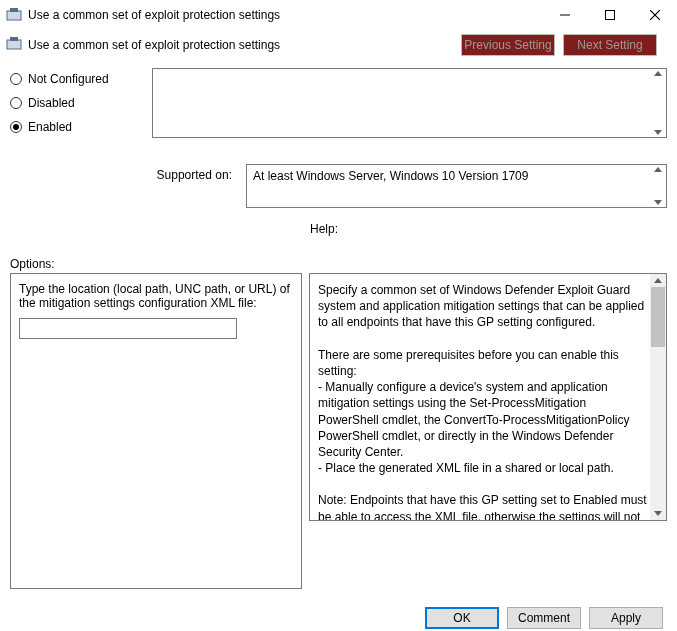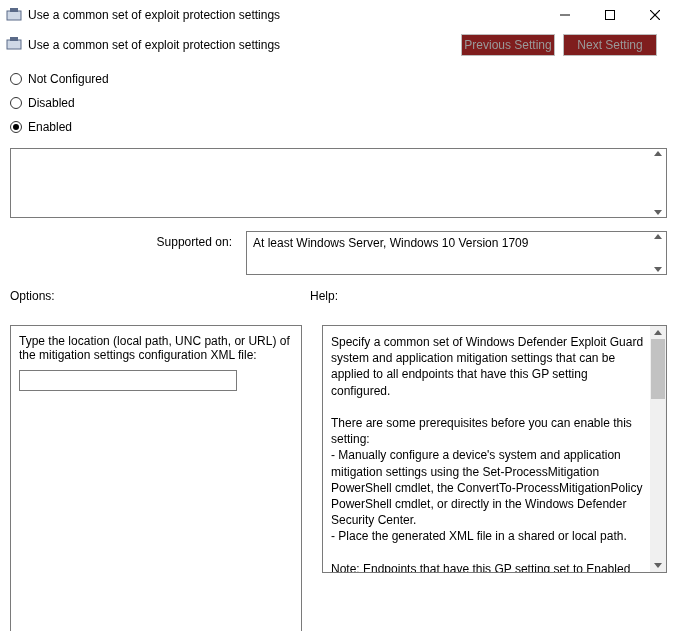--- a/index.html
+++ b/index.html
@@ -6,40 +6,40 @@
   body { margin: 0; background: #fff; color: #000; width: 677px; }
   .titlebar { display: flex; align-items: center; height: 30px; padding: 0 0 0 6px; }
   .titlebar .icon { width:16px; height:16px; margin-right:6px; display:inline-flex; align-items:center; justify-content:center; }
   .titlebar .title { flex:1; }
   .winbtns { display:flex; }
   .winbtn { width:45px; height:30px; display:flex; align-items:center; justify-content:center; }
   .subtitle { display:flex; align-items:center; padding: 4px 6px 8px 6px; gap:6px; }
   .navbtns { margin-left:auto; margin-right:14px; display:flex; gap:8px; }
   .navbtn { width:94px; height:22px; border:1px solid #bdbdbd; background:#7f1d1d; color:#9a9a9a; display:flex; align-items:center; justify-content:center; cursor:default; }
   .body { padding: 4px 10px 8px 10px; }
-  .toprow { display:flex; gap:14px;flex-direction:column; }
+  .toprow { display:flex; gap:14px; }
   .radiocol { width:128px; display:flex; flex-direction:column; gap:10px; padding-top:4px; }
   .radio { display:flex; align-items:center; gap:6px; cursor:default; }
   .radio-outer { width:12px; height:12px; border:1px solid #333; border-radius:50%; display:flex; align-items:center; justify-content:center; }
   .radio-inner { width:6px; height:6px; border-radius:50%; background:#000; }
   .labelcol { width:80px; text-align:right; padding-top:4px; }
   .fieldcol { flex:1; }
   .sunken { border:1px solid #7a7a7a; background:#fff; position:relative; }
   .commentbox { height:70px; }
-  .supportedrow { display:flex; gap:14px; margin-top:13px; }
+  .supportedrow { display:flex; gap:14px; margin-top:26px; }
   .supportedbox { height:44px; padding:4px 6px; }
   .scrollstub { position:absolute; right:2px; width:12px; display:flex; flex-direction:column; justify-content:space-between; align-items:center; }
   .scrollstub.full { top:2px; bottom:2px; }
   .arrow { width:0; height:0; border-left:4px solid transparent; border-right:4px solid transparent; }
   .arrow.up { border-bottom:5px solid #606060; }
   .arrow.down { border-top:5px solid #606060; }
   .splitlabels { display:flex; margin-top:14px; }
-  .splitlabels .l { width:300px; }
+  .splitlabels .l { width:300px;margin-top:35px; }
   .splitlabels .r { flex:1; }
-  .split { display:flex; gap:20px; margin-top:22px; }
+  .split { display:flex; gap:7px; margin-top:2px; }
   .optionsbox { width:292px; height:316px; padding:8px; }
   .helpbox { flex:1; height:248px; padding:8px 18px 8px 8px; overflow:hidden; line-height:1.35; }
   .textinput { width:218px; height:21px; border:1px solid #7a7a7a; margin-top:8px; padding:2px 4px; background:#fff; }
   .vscroll { position:absolute; top:0; right:0; bottom:0; width:16px; background:#f0f0f0; display:flex; flex-direction:column; align-items:center; }
   .vscroll .arrow { margin:4px 0; }
   .thumb { width:14px; background:#c2c2c2; }
   .footer { display:flex; justify-content:flex-end; gap:8px; padding:10px 14px; }
   .btn { width:74px; height:22px; border:1px solid #adadad; background:#e1e1e1; color:#000; display:flex; align-items:center; justify-content:center; cursor:default; }
   .btn.primary { border:2px solid #0078d7; background:#e1e1e1; }
 </style>
@@ -156,15 +156,15 @@
         <div class="thumb" style="height:60px;margin-top:0"></div>
         <div style="flex:1"></div>
         <div class="arrow down"></div>
       </div>
     </div>
   </div>
 </div>
 
 <div class="footer">
   <div class="btn primary">OK</div>
-  <div class="btn">Place</div>
+  <div class="btn">Comment</div>
   <div class="btn">Apply</div>
 </div>
 
 </body></html>

